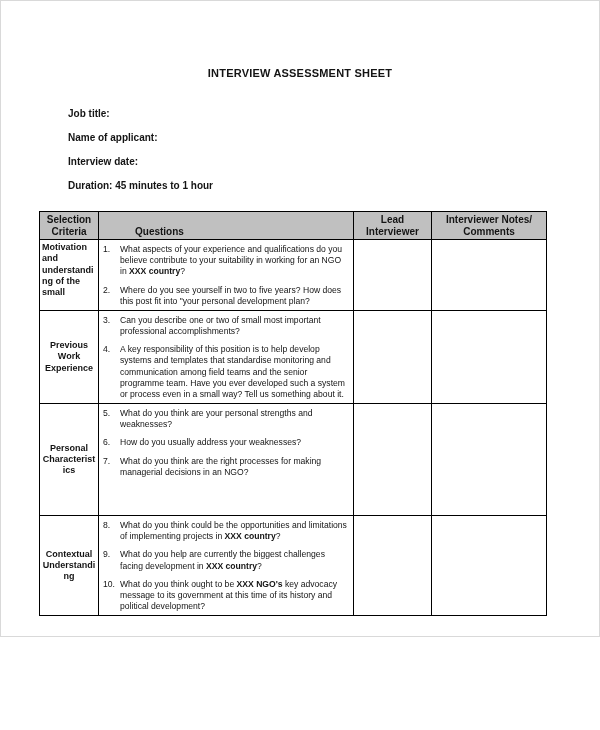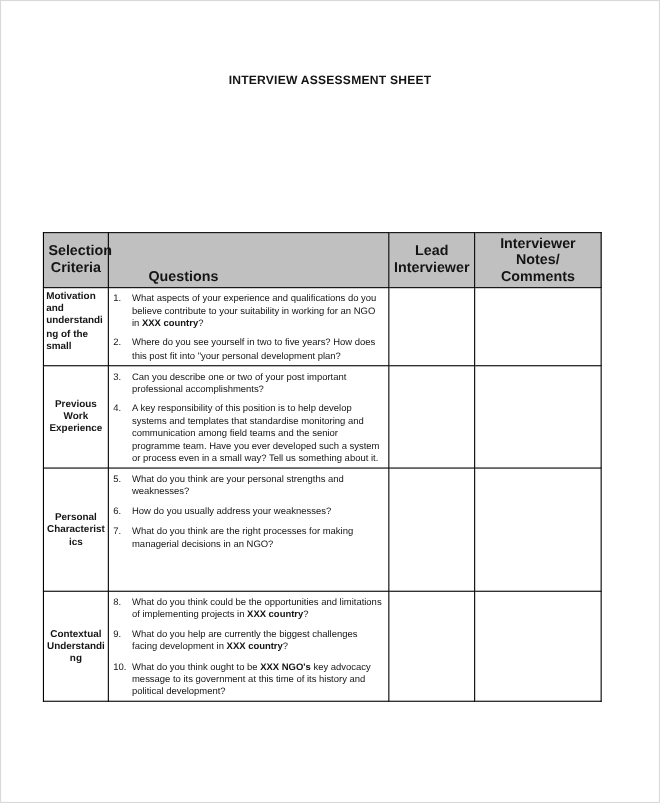--- a/index.html
+++ b/index.html
@@ -1,35 +1,35 @@
 <!DOCTYPE html>
 <html><head>
 <meta charset="utf-8">
 <style>
   html, body { margin:0; padding:0; background:#ffffff; }
   .page {
-    width:600px; height:730px; position:relative; box-sizing:border-box;
+    width:600px; height:637px; position:relative; box-sizing:border-box;
     background:#ffffff; border:1px solid #d9d9d9;
     font-family:"Liberation Sans", sans-serif; color:#141414;text-decoration:underline;
   }
   .title {
     position:absolute; top:66px; left:0; width:100%;
     text-align:center; font-weight:bold; font-size:11px; letter-spacing:.2px;
   }
   .fields { position:absolute; top:107px; left:67px; }
   .field { font-weight:bold; font-size:10px; line-height:12px; margin-bottom:12px; }
 
   .table-wrap { position:absolute; top:210px; left:38px; }
   table.atable { border-collapse:collapse; table-layout:fixed; width:507px; }
   col.c1 { width:59px; } col.c2 { width:255px; } col.c3 { width:78px; } col.c4 { width:115px; }
   .atable th, .atable td { border:1px solid #000; box-sizing:border-box; }
 
   thead tr { height:24px; }
   thead th {
-    background:#c0c0c0; font-size:13px; font-weight:bold;
+    background:#c0c0c0; font-size:10px; font-weight:bold;
     padding:2px 4px; line-height:1.15;margin-top:22px;
   }
   th.h-criteria { text-align:center; vertical-align:middle; }
   th.h-questions { text-align:left; vertical-align:bottom;padding-left:36px; }
   th.h-lead { text-align:center; vertical-align:middle; }
   th.h-notes { text-align:center; vertical-align:middle; white-space:pre-line; }
 
   tbody tr:nth-child(1) { height:36px; }
   tbody tr:nth-child(2) { height:88px; }
   tbody tr:nth-child(3) { height:112px; }
@@ -59,20 +59,26 @@
       #3a3a3a calc(50% + 0.7px),
       transparent calc(50% + 0.7px));
   }
 </style>
 </head>
 <body>
 
 <div class="page">
   <div class="title">INTERVIEW ASSESSMENT SHEET</div>
 
+  <div class="fields">
+    <div class="field">Job title:</div>
+    <div class="field">Name of applicant:</div>
+    <div class="field">Interview date:</div>
+    <div class="field">Duration: 45 minutes to 1 hour</div>
+  </div>
 
   <div class="table-wrap">
     <table class="atable">
       <colgroup>
         <col class="c1">
           <col class="c2">
           <col class="c3">
           <col class="c4">
       </colgroup>
       <thead>
@@ -98,21 +104,21 @@
               </div>
             </td>
             <td class="lead"></td>
             <td class="notes"></td>
           </tr>
           <tr>
             <td class="criteria">Previous Work Experience</td>
             <td class="questions">
               <div class="q">
                 <span class="qnum">3.</span>
-                <span class="qtext"><span>Can you describe one or two of your post important professional accomplishments?</span></span>
+                <span class="qtext"><span>Can you describe one or two of small most important professional accomplishments?</span></span>
               </div>
               <div class="q">
                 <span class="qnum">4.</span>
                 <span class="qtext"><span>A key responsibility of this position is to help develop systems and templates that standardise monitoring and communication among field teams and the senior programme team. Have you ever developed such a system or process even in a small way? Tell us something about it.</span></span>
               </div>
             </td>
             <td class="lead"></td>
             <td class="notes"></td>
           </tr>
           <tr>

